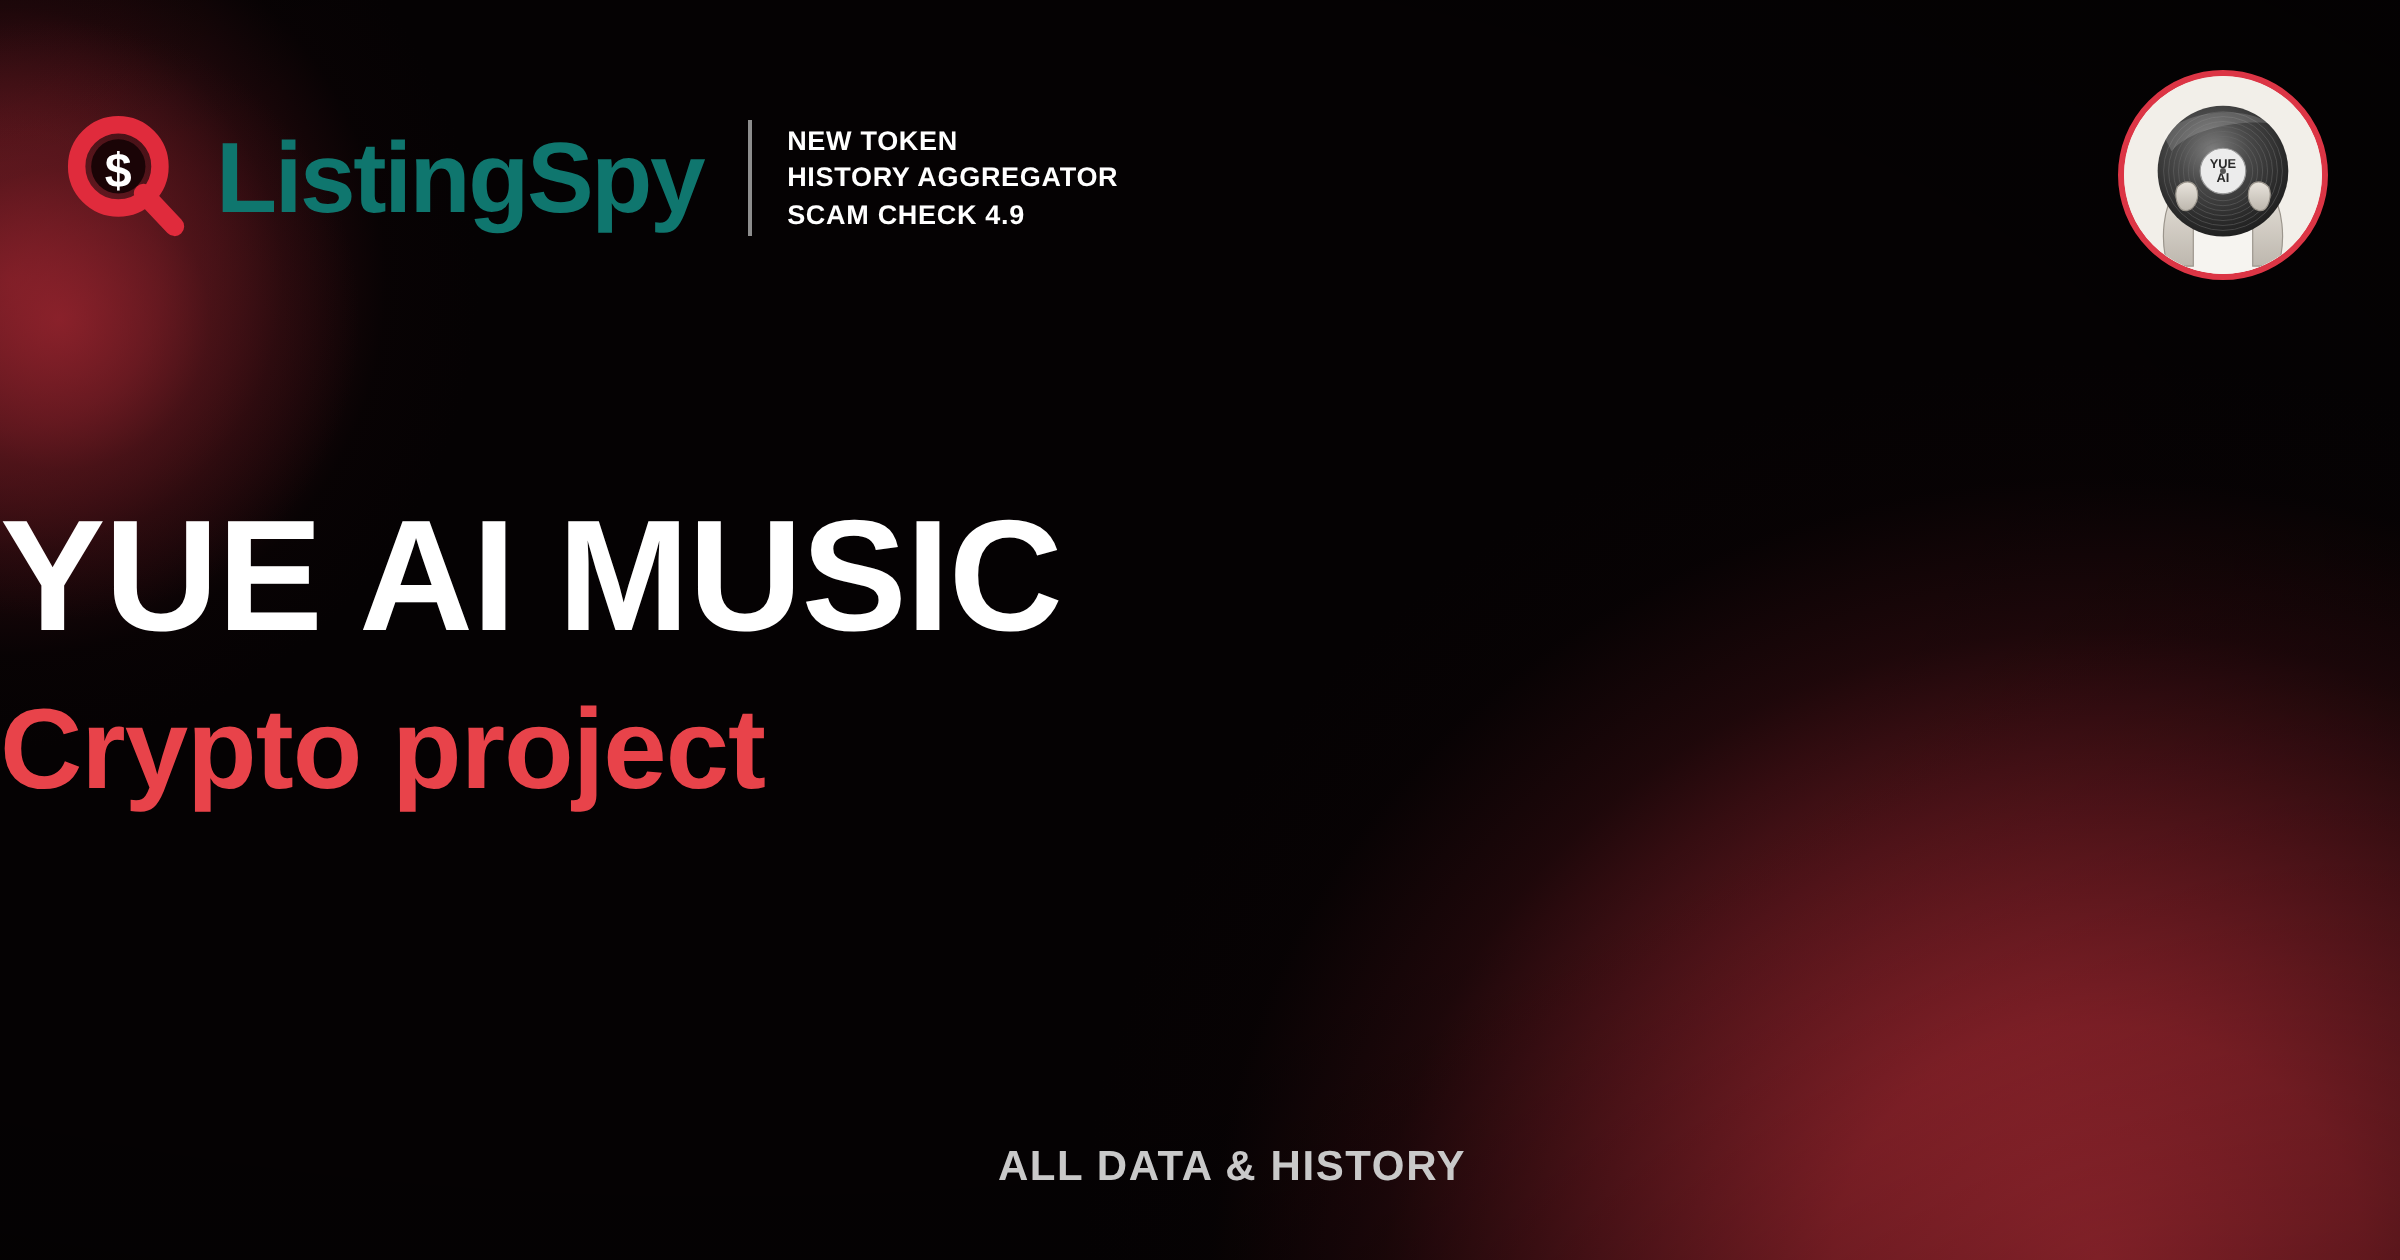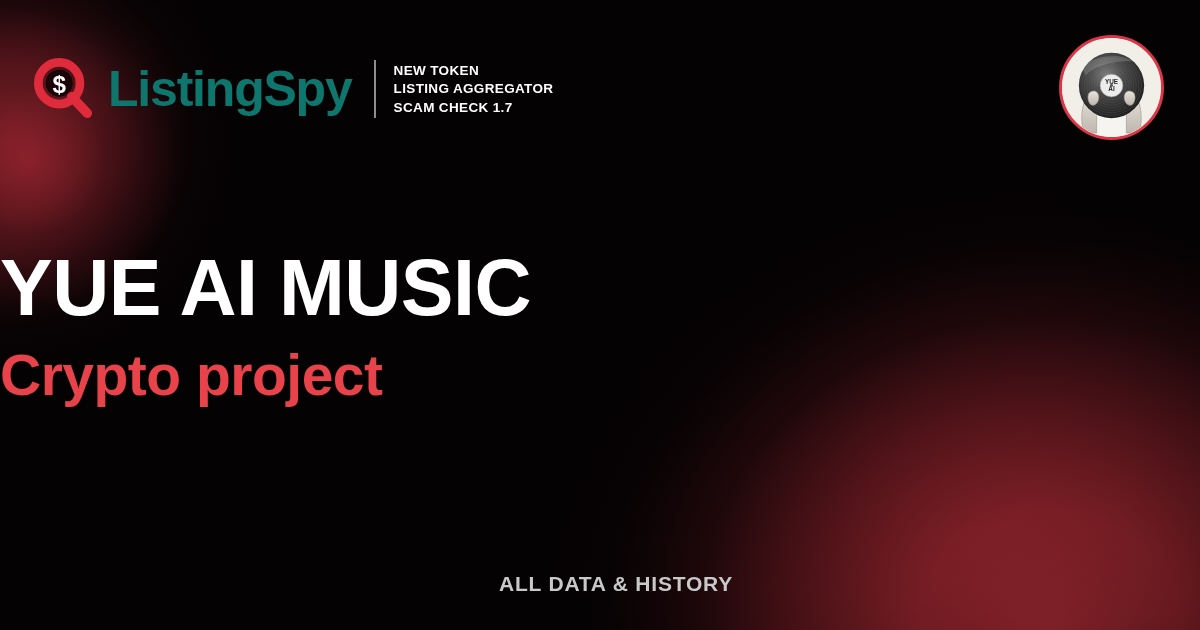--- a/index.html
+++ b/index.html
@@ -206,22 +206,22 @@
         <circle cx="27" cy="26" r="14" fill="#1a0406"></circle>
         <text x="27" y="36.5" font-family="'Liberation Sans', sans-serif" font-size="25" font-weight="bold" fill="#ffffff" text-anchor="middle">$</text>
       </svg>
       <span class="brand-name" style="color:#0f766e">ListingSpy</span>
     </div>
 
     <div class="divider"></div>
 
     <div class="tagline">
       <div class="tagline-line">NEW TOKEN</div>
-      <div class="tagline-line">LISTING AGGREGATOR</div>
-      <div class="tagline-line">SCAM CHECK 1.7</div>
+      <div class="tagline-line">HISTORY AGGREGATOR</div>
+      <div class="tagline-line">SCAM CHECK 4.9</div>
     </div>
 
   </div>
 
   <div class="avatar">
     <svg viewBox="0 0 100 100">
       <defs>
         <clipPath id="circleClip">
             <circle cx="50" cy="50" r="50"></circle>
           </clipPath>

